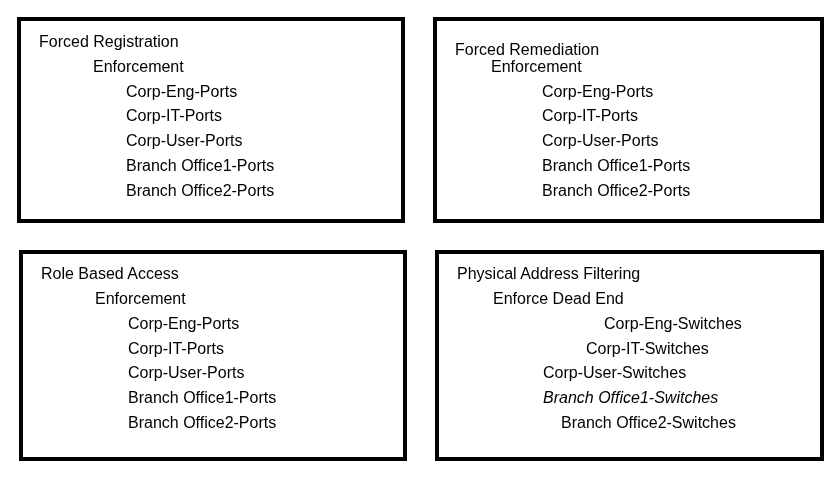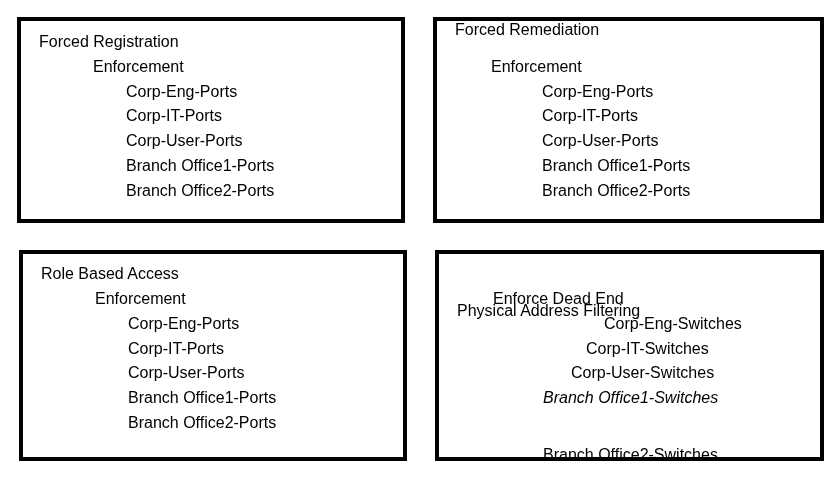--- a/index.html
+++ b/index.html
@@ -14,37 +14,37 @@
 <div class="box" style="left:17px; top:17px; width:388px; height:206px;"></div>
 <div class="line" style="left:39px; top:30px;">Forced Registration</div>
 <div class="line" style="left:93px; top:55px;">Enforcement</div>
 <div class="line" style="left:126px; top:80px;">Corp-Eng-Ports</div>
 <div class="line" style="left:126px; top:104px;">Corp-IT-Ports</div>
 <div class="line" style="left:126px; top:129px;">Corp-User-Ports</div>
 <div class="line" style="left:126px; top:154px;">Branch Office1-Ports</div>
 <div class="line" style="left:126px; top:179px;">Branch Office2-Ports</div>
 
 <div class="box" style="left:433px; top:17px; width:391px; height:206px;"></div>
-<div class="line" style="left:455px; top:18px;">Forced Remediation</div>
+<div class="line" style="left:455px; top:38px;">Forced Remediation</div>
 <div class="line" style="left:491px; top:55px;">Enforcement</div>
 <div class="line" style="left:542px; top:80px;">Corp-Eng-Ports</div>
 <div class="line" style="left:542px; top:104px;">Corp-IT-Ports</div>
 <div class="line" style="left:542px; top:129px;">Corp-User-Ports</div>
 <div class="line" style="left:542px; top:154px;">Branch Office1-Ports</div>
 <div class="line" style="left:542px; top:179px;">Branch Office2-Ports</div>
 
 <div class="box" style="left:19px; top:250px; width:388px; height:211px;"></div>
 <div class="line" style="left:41px; top:262px;text-align:right;">Role Based Access</div>
 <div class="line" style="left:95px; top:287px;">Enforcement</div>
 <div class="line" style="left:128px; top:312px;">Corp-Eng-Ports</div>
 <div class="line" style="left:128px; top:337px;">Corp-IT-Ports</div>
 <div class="line" style="left:128px; top:361px;">Corp-User-Ports</div>
 <div class="line" style="left:128px; top:386px;">Branch Office1-Ports</div>
 <div class="line" style="left:128px; top:411px;">Branch Office2-Ports</div>
 
 <div class="box" style="left:435px; top:250px; width:389px; height:211px;"></div>
-<div class="line" style="left:457px; top:262px;margin-top:37px;">Physical Address Filtering</div>
+<div class="line" style="left:457px; top:262px;">Physical Address Filtering</div>
 <div class="line" style="left:493px; top:287px;text-align:center;">Enforce Dead End</div>
 <div class="line" style="left:561px; top:312px;margin-left:43px;">Corp-Eng-Switches</div>
 <div class="line" style="left:543px; top:337px;margin-left:43px;">Corp-IT-Switches</div>
-<div class="line" style="left:543px; top:361px;margin-left:28px;">Corp-User-Switches</div>
+<div class="line" style="left:543px; top:361px;">Corp-User-Switches</div>
 <div class="line" style="left:543px; top:386px;font-style:italic;">Branch Office1-Switches</div>
-<div class="line" style="left:543px; top:411px;margin-top:32px;">Branch Office2-Switches</div>
+<div class="line" style="left:561px; top:411px;">Branch Office2-Switches</div>
 
 </body></html>

